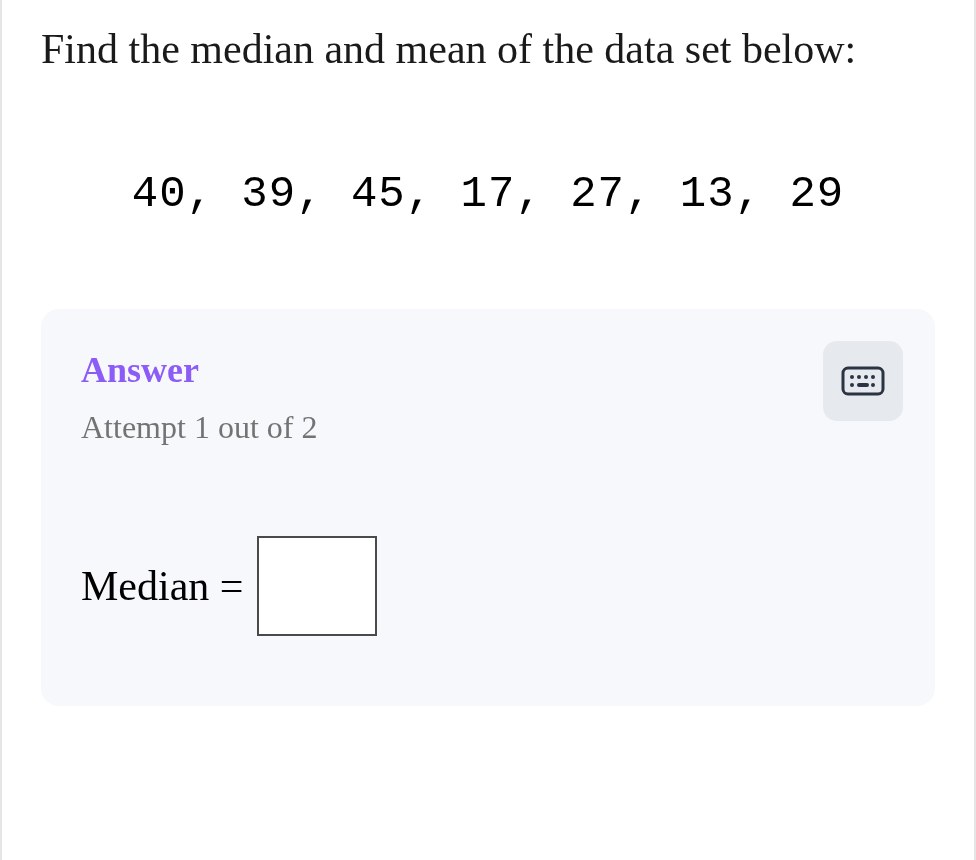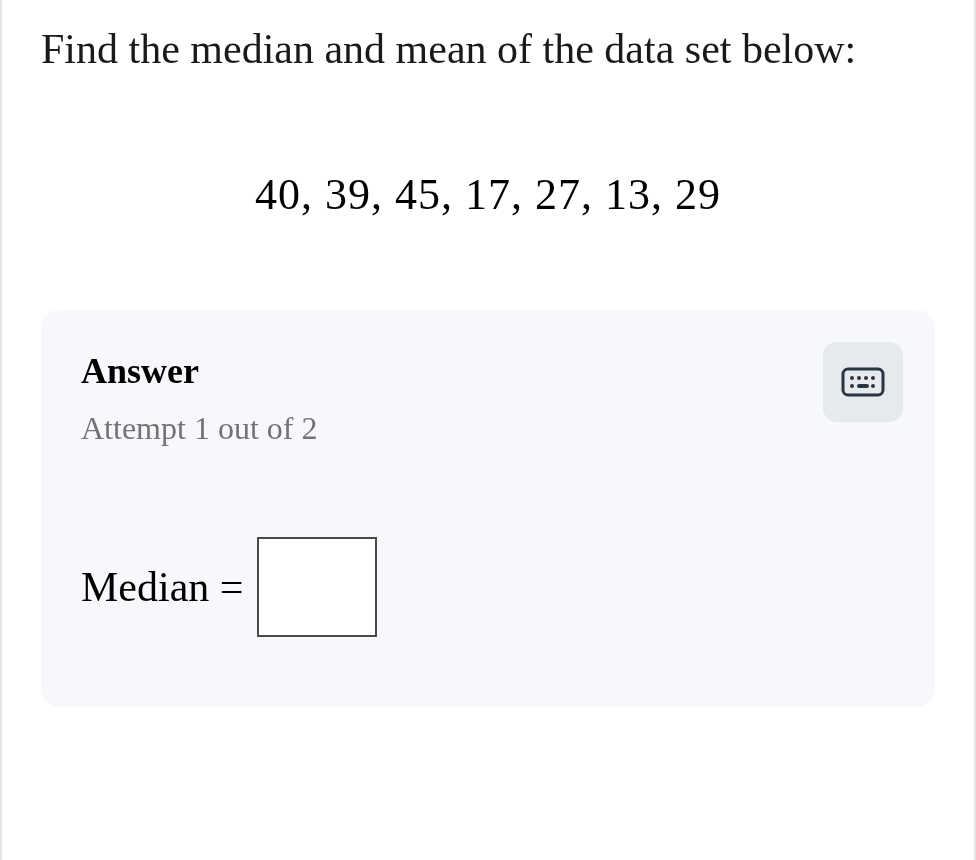--- a/index.html
+++ b/index.html
@@ -20,37 +20,37 @@
       border-right: 2px solid #e5e5e5;
       height: 100%;
     }
     .prompt {
       font-size: 42px;
       line-height: 1.4;
       color: #1a1a1a;
       margin-bottom: 90px;
     }
     .dataset {
-      font-family: Liberation Serif, serif;
+      font-family: Liberation Mono, monospace;
       font-size: 44px;
       text-align: center;
       color: #000;
       margin-bottom: 90px;
       letter-spacing: 1px;
     }
     .answer-card {
       background: #f6f8fb;
       border-radius: 18px;
       padding: 40px 40px 70px 40px;
       position: relative;
     }
     .answer-heading {
       font-size: 36px;
       font-weight: bold;
-      color: #000000;
+      color: #8b5cf6;
       margin-bottom: 18px;
     }
     .attempt-text {
       font-size: 32px;
       color: #737373;
       margin-bottom: 90px;
     }
     .keyboard-btn {
       position: absolute;
       top: 32px;

